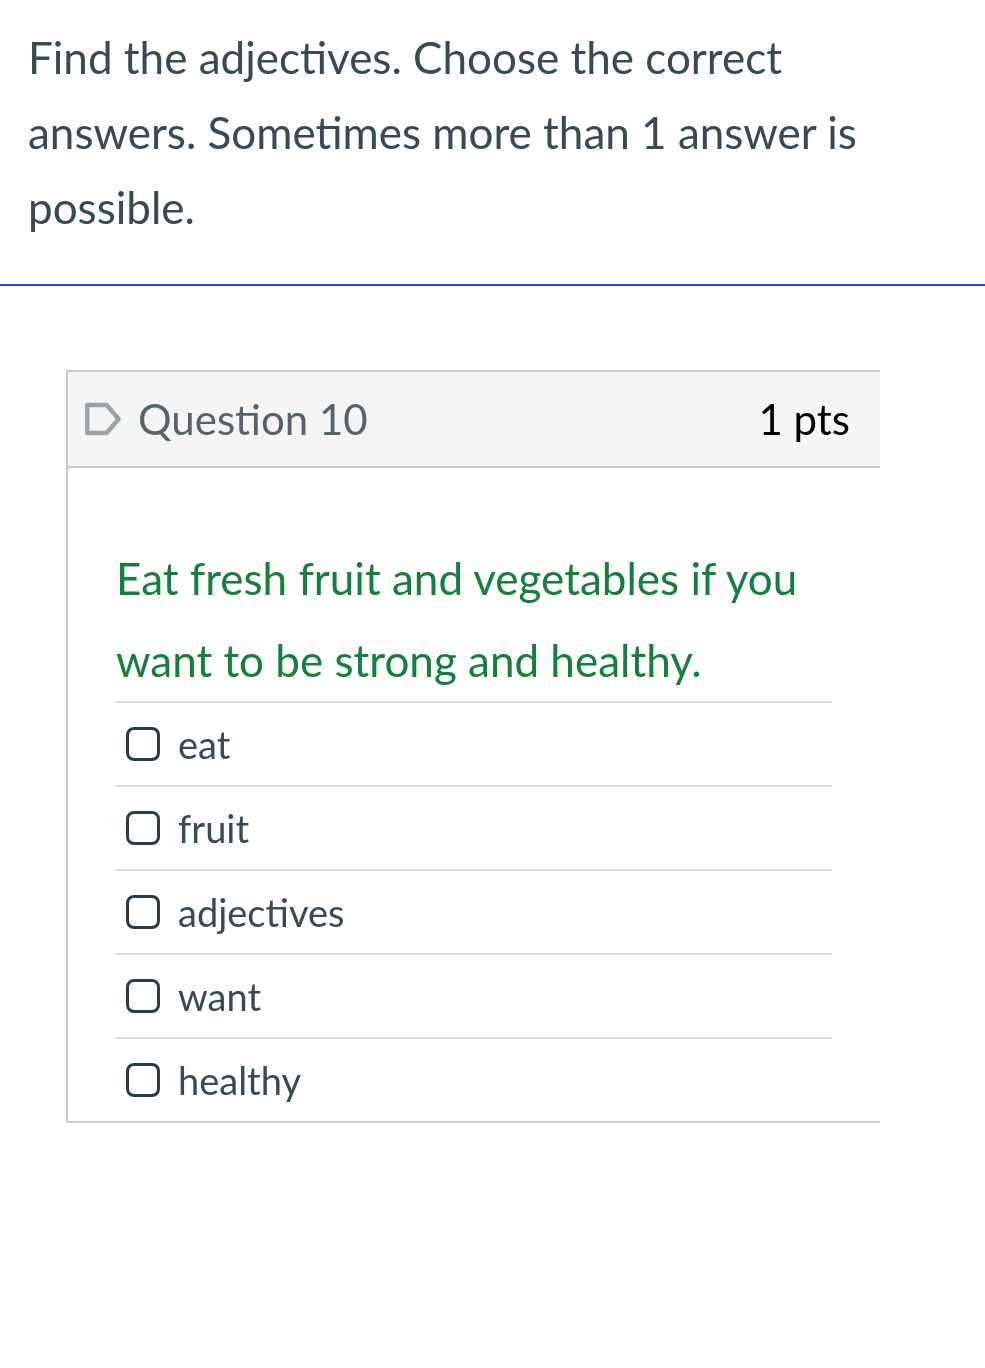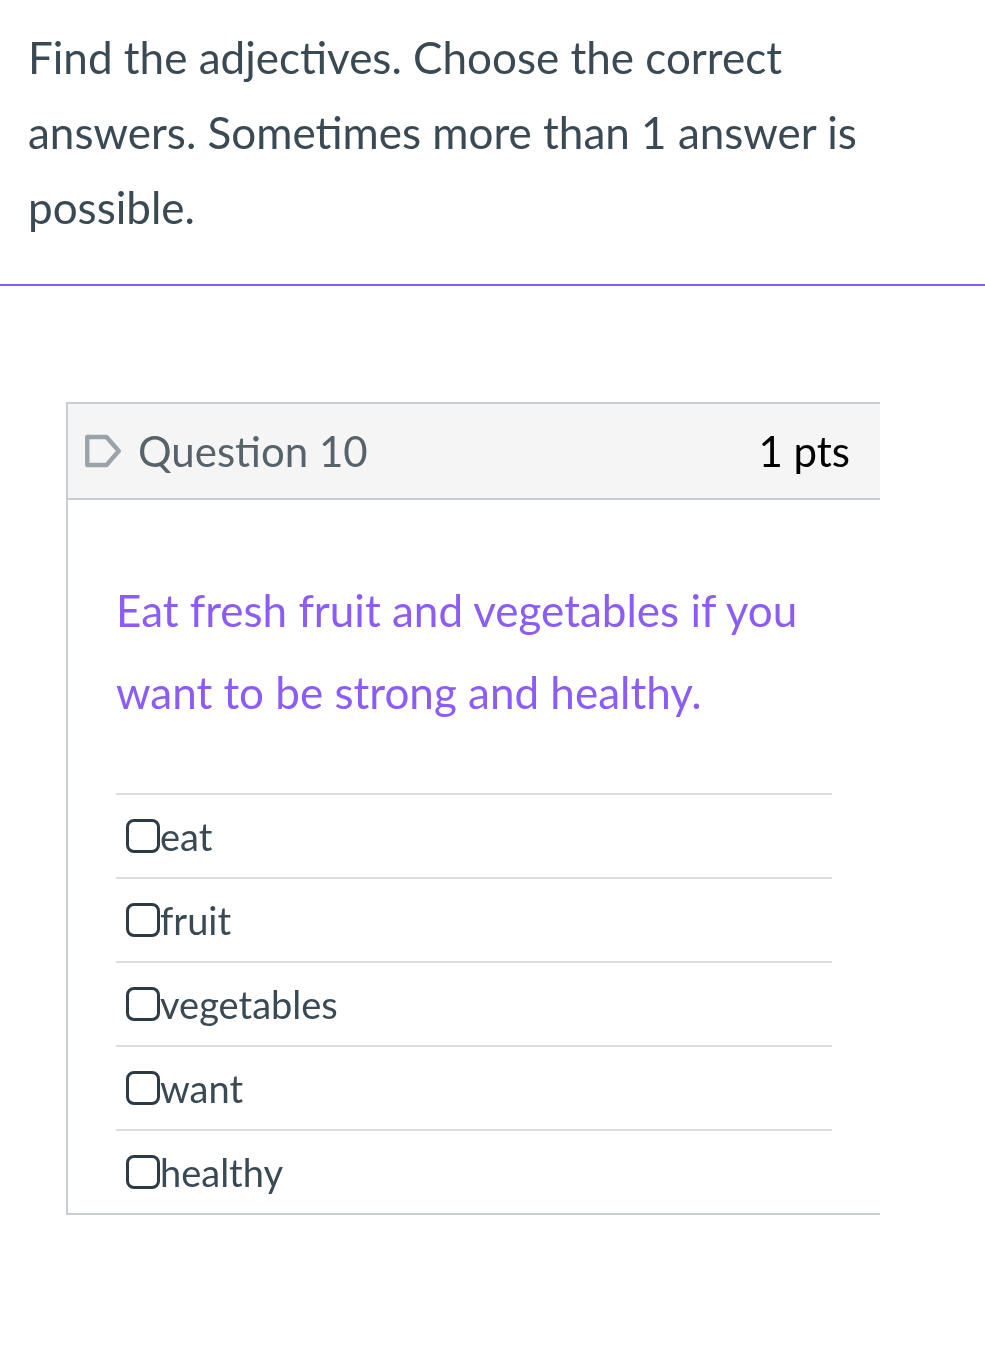--- a/index.html
+++ b/index.html
@@ -11,30 +11,30 @@
     font-family: "Lato", "Helvetica Neue", Helvetica, Arial, sans-serif;
     width: 985px;
     background: #ffffff;
     color: #2d3b45;
   }
   .instructions {
     font-size: 44px;
     line-height: 1.7;
     color: #3a4a54;
     padding: 20px 28px 40px 28px;
-    border-bottom: 2px solid #8b5cf6;
+    border-bottom: 2px solid #1d4ed8;
     font-weight: 400;
   }
   .question-wrap {
     padding: 0 0 0 66px;
   }
   .question-card {
     border: 2px solid #c7cdd1;
     border-right: none;
-    margin-top: 116px;
+    margin-top: 84px;
     width: 814px;
   }
   .question-header {
     display: flex;
     align-items: center;
     justify-content: space-between;
     background: #f5f5f5;
     border-bottom: 2px solid #c7cdd1;
     padding: 22px 30px 22px 14px;
   }
@@ -60,30 +60,30 @@
     font-size: 42px;
     color: #000000;
     font-weight: 400;
   }
   .question-body {
     padding: 70px 48px 0 48px;
   }
   .question-text {
     font-size: 44px;
     line-height: 1.85;
-    color: #8b5cf6;
+    color: #15803d;
     font-weight: 400;
-    padding-bottom: 60px;
   }
   .answers {
     border-top: 2px solid #d9dde0;
   }
   .answer-row {
     display: flex;
     align-items: center;
+    gap: 18px;
     padding: 18px 10px;
     border-bottom: 2px solid #d9dde0;
   }
   .answer-row:last-child {
     border-bottom: none;
   }
   .checkbox {
     appearance: none;
     -webkit-appearance: none;
     width: 34px;
@@ -128,21 +128,21 @@
           <span class="answer-label">eat</span>
         </label>
 
         <label class="answer-row">
           <input type="checkbox" class="checkbox" style="">
           <span class="answer-label">fruit</span>
         </label>
 
         <label class="answer-row">
           <input type="checkbox" class="checkbox" style="">
-          <span class="answer-label">vegetables</span>
+          <span class="answer-label">adjectives</span>
         </label>
 
         <label class="answer-row">
           <input type="checkbox" class="checkbox" style="">
           <span class="answer-label">want</span>
         </label>
 
         <label class="answer-row">
           <input type="checkbox" class="checkbox" style="">
           <span class="answer-label">healthy</span>

